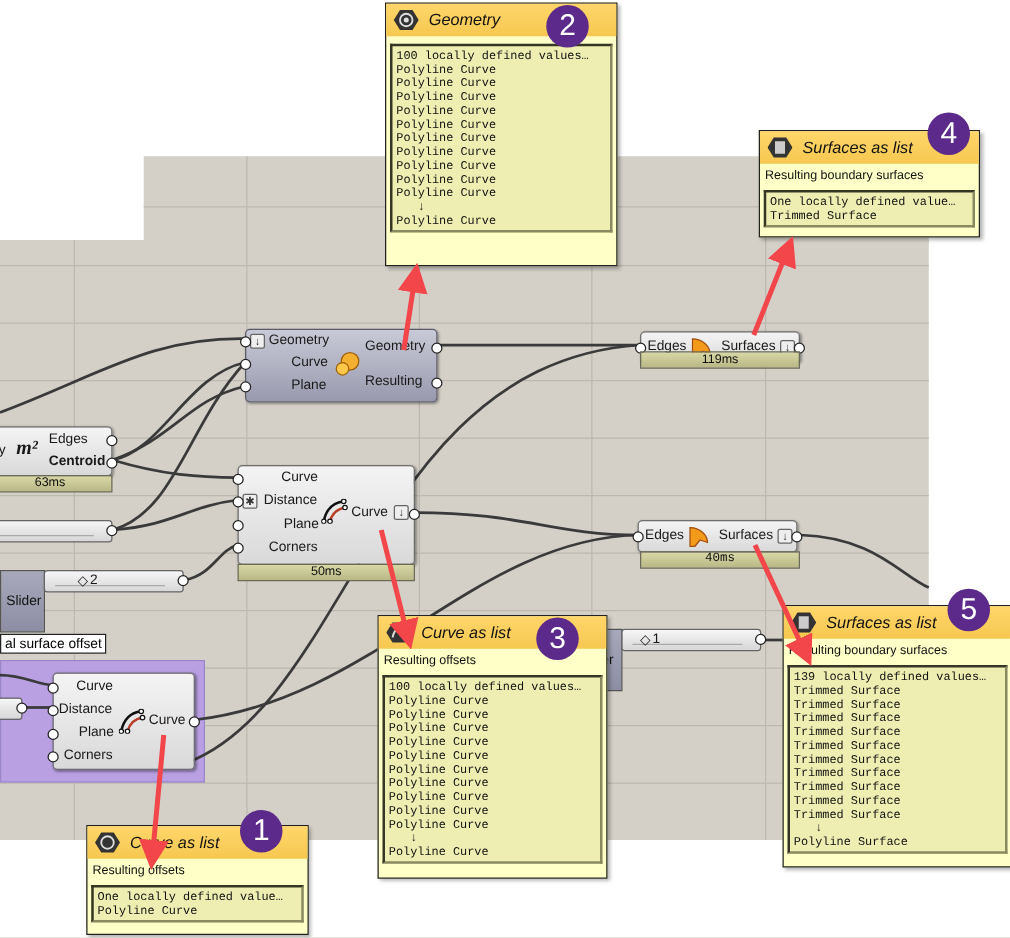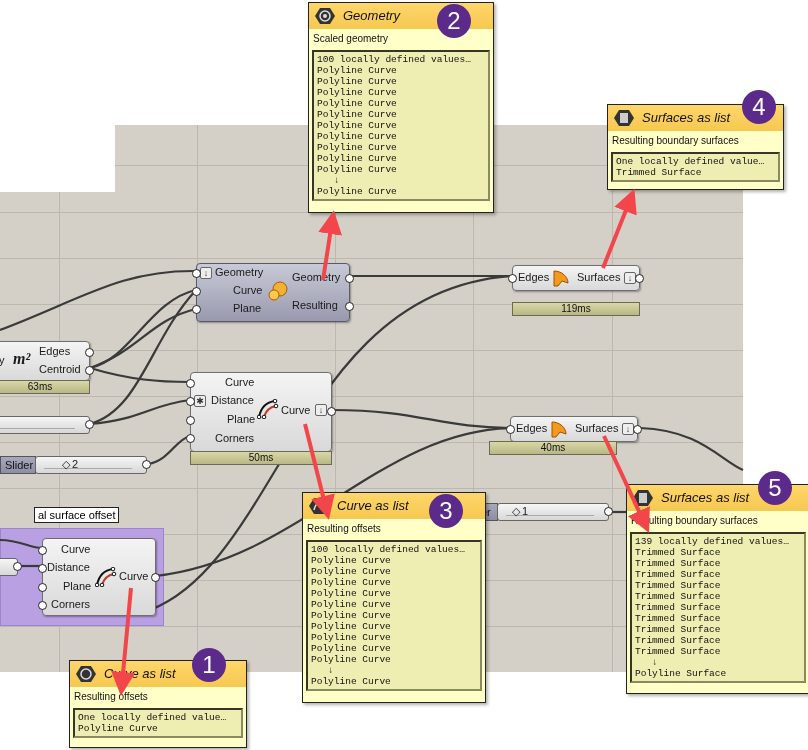--- a/index.html
+++ b/index.html
@@ -10,23 +10,23 @@
   svg.wires { position:absolute; left:0; top:0; width:808px; height:750px; pointer-events:none; }
   .comp { position:absolute; border:1px solid #6f6f6f; border-radius:4px; background:linear-gradient(#f4f4f4,#d9d9d9); box-shadow:1px 1px 2px rgba(0,0,0,0.35); font-size:11px; color:#111; }
   .comp.scale { background:linear-gradient(#c9cad7,#9899ad); border-color:#5a5a6a; }
   .lbl { position:absolute; white-space:nowrap; font-size:11px; color:#1a1a1a; }
   .lbl.r { text-align:right; }
   .port { position:absolute; width:7px; height:7px; border-radius:50%; background:#fff; border:1.5px solid #222; }
   .timebar { position:absolute; height:12px; background:linear-gradient(#d8d7a6,#b9b786); border:1px solid #6a6a55; font-size:10px; text-align:center; line-height:12px; color:#111; }
   .smallbtn { position:absolute; width:10px; height:10px; border:1px solid #666; border-radius:2px; background:#eee; font-size:9px; line-height:10px; text-align:center; color:#333; }
   .slider { position:absolute; height:16px; background:linear-gradient(#f6f6f6,#d7d7d7); border:1px solid #666; border-radius:3px; font-size:11px; }
   .slider .ticks { position:absolute; left:8px; right:14px; top:7px; height:4px; border-bottom:1px solid #aaa; }
-  .slider-name { position:absolute; height:16px; background:linear-gradient(#a7a8bb,#8d8ea4); border:1px solid #555; font-size:11px; line-height:16px; color:#111; padding:0 4px; }
+  .slider-name { position:absolute; height:16px; background:linear-gradient(#a7a8bb,#8d8ea4); border:1px solid #555; font-size:11px; line-height:16px; color:#111; padding:16px 4px; }
   .group { position:absolute; background:#b9a0e3; border:1px solid #9a86c8; }
-  .scribble { position:absolute; background:#fff; border:1px solid #222; font-size:11px; padding:1px 3px; white-space:nowrap;margin-left:34px; }
+  .scribble { position:absolute; background:#fff; border:1px solid #222; font-size:11px; padding:1px 3px; white-space:nowrap; }
   .tip { position:absolute; background:#ffffc8; border:1px solid #222; box-shadow:2px 2px 3px rgba(0,0,0,0.3); }
   .tip .head { height:26px; background:linear-gradient(#ffd66b,#f6c850); position:relative; }
   .tip .head .title { position:absolute; left:34px; top:5px; font-size:13px; font-style:italic; color:#111; }
   .tip .head .hexicon { position:absolute; left:6px; top:4px; width:20px; height:18px; }
   .tip .desc { font-size:10px; padding:4px 4px 0 4px; color:#111; }
   .tip .list { margin:6px 3px 3px 3px; border:2px inset #8a8a60; background:#efeeb2; font-family:"Liberation Mono", monospace; font-size:9.5px; line-height:11px; padding:2px 3px; color:#111; white-space:pre; }
   .badge { position:absolute; width:34px; height:34px; border-radius:50%; background:#5c2a8a; color:#fff; font-size:24px; text-align:center; line-height:34px; }
   .arrow-layer { position:absolute; left:0; top:0; width:808px; height:750px; pointer-events:none; }
 </style>
 </head>
@@ -73,21 +73,21 @@
     <path d="M610,512 C620,512 625,512 630,512"></path>
     <path d="M0,540 C20,540 30,548 42,548"></path>
     <path d="M18,566 C28,566 32,566 42,566"></path>
   </g>
 </svg>
 
 <div class="comp" style="left:-10px; top:341px; width:98px; height:38px;">
   <span class="lbl" style="left:8px; top:12px;">y</span>
   <span class="lbl" style="left:22px; top:8px; font-family:'Liberation Serif', serif; font-style:italic; font-weight:bold; font-size:16px;">m²</span>
   <span class="lbl" style="left:48px; top:3px;">Edges</span>
-  <span class="lbl" style="left:48px; top:21px;">Centroid</span>
+  <span class="lbl" style="left:48px; top:21px;font-weight:bold;">Centroid</span>
   <span class="port" style="left:94px; top:6px;"></span>
   <span class="port" style="left:94px; top:24px;"></span>
 </div>
 <div class="timebar" style="left:-10px; top:380px; width:98px;">63ms</div>
 
 <div class="slider" style="left:-10px; top:416px; width:98px;">
   <div class="ticks"></div>
   <span class="port" style="left:94px; top:3px;"></span>
 </div>
 
@@ -150,35 +150,35 @@
   <span style="position:absolute; left:39px; top:3px; width:18px; height:18px;">
     <svg width="18" height="18">
         <path d="M2,2 C10,2 16,8 16,14 L10,12 L6,17 L2,17 Z" fill="#f39a1a" stroke="#a05010"></path>
       </svg>
   </span>
   <span class="lbl" style="left:64px; top:5px;">Surfaces</span>
   <span class="smallbtn" style="left:111px; top:6px;">↓</span>
   <span class="port" style="left:-5px; top:8px;"></span>
   <span class="port" style="left:122px; top:8px;"></span>
 </div>
-<div class="timebar" style="left:512px; top:302px; width:126px;">119ms</div>
+<div class="timebar" style="left:512px; top:281px; width:126px;">119ms</div>
 
 <div class="comp" style="left:510px; top:416px; width:126px; height:24px;">
   <span class="lbl" style="left:5px; top:5px;">Edges</span>
   <span style="position:absolute; left:39px; top:3px; width:18px; height:18px;">
     <svg width="18" height="18">
         <path d="M2,2 C10,2 16,8 16,14 L10,12 L6,17 L2,17 Z" fill="#f39a1a" stroke="#a05010"></path>
       </svg>
   </span>
   <span class="lbl" style="left:64px; top:5px;">Surfaces</span>
   <span class="smallbtn" style="left:111px; top:6px;">↓</span>
   <span class="port" style="left:-5px; top:8px;"></span>
   <span class="port" style="left:122px; top:8px;"></span>
 </div>
-<div class="timebar" style="left:489px; top:441px; width:126px;">40ms</div>
+<div class="timebar" style="left:512px; top:441px; width:126px;font-family:Liberation Mono, monospace;">40ms</div>
 
 <div class="slider-name" style="left:476px; top:503px; width:12px;">er</div>
 <div class="slider" style="left:497px; top:503px; width:110px;">
   <div class="ticks"></div>
   <span class="lbl" style="left:14px; top:1px;">◇</span>
   <span class="lbl" style="left:24px; top:1px;">1</span>
   <span class="port" style="left:106px; top:3px;"></span>
 </div>
 
 <div class="slider" style="left:-10px; top:558px; width:26px;">
@@ -210,21 +210,20 @@
 
 <div class="tip" style="left:308px; top:2px; width:184px; height:209px;">
   <div class="head">
     <span class="hexicon"><svg width="20" height="18">
           <polygon points="5,1 15,1 20,9 15,17 5,17 0,9" fill="#333"></polygon>
           <circle cx="10" cy="9" r="5" fill="none" stroke="#ddd" stroke-width="1.5"></circle>
           <circle cx="10" cy="9" r="2" fill="#ddd"></circle>
         </svg></span>
     <span class="title">Geometry</span>
   </div>
-  <div class="desc">Scaled geometry</div>
   <div class="list"><div>100 locally defined values…</div><div>Polyline Curve</div><div>Polyline Curve</div><div>Polyline Curve</div><div>Polyline Curve</div><div>Polyline Curve</div><div>Polyline Curve</div><div>Polyline Curve</div><div>Polyline Curve</div><div>Polyline Curve</div><div>Polyline Curve</div><div>   ↓</div><div>Polyline Curve</div></div>
 </div>
 <div class="badge" style="left:437px; top:4px;">2</div>
 
 <div class="tip" style="left:607px; top:104px; width:175px; height:84px;">
   <div class="head">
     <span class="hexicon"><svg width="20" height="18">
           <polygon points="5,1 15,1 20,9 15,17 5,17 0,9" fill="#333"></polygon>
           <rect x="6" y="4" width="8" height="10" fill="#ccc"></rect>
         </svg></span>

